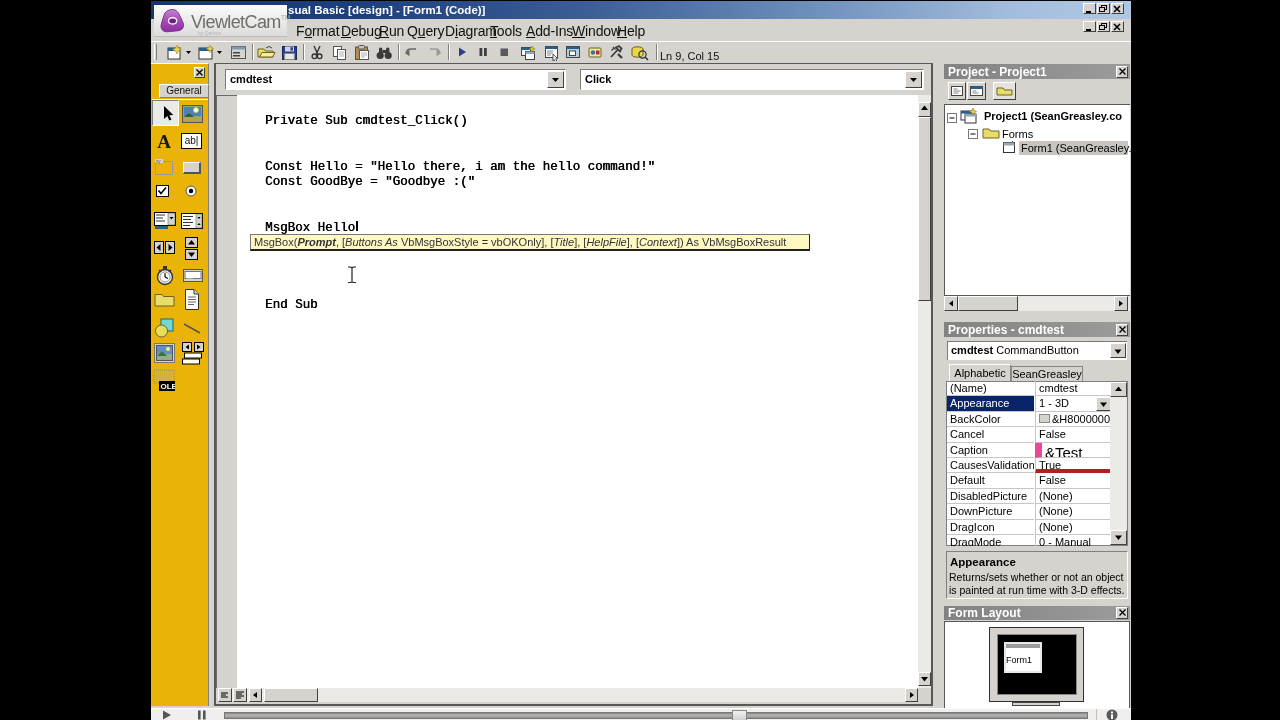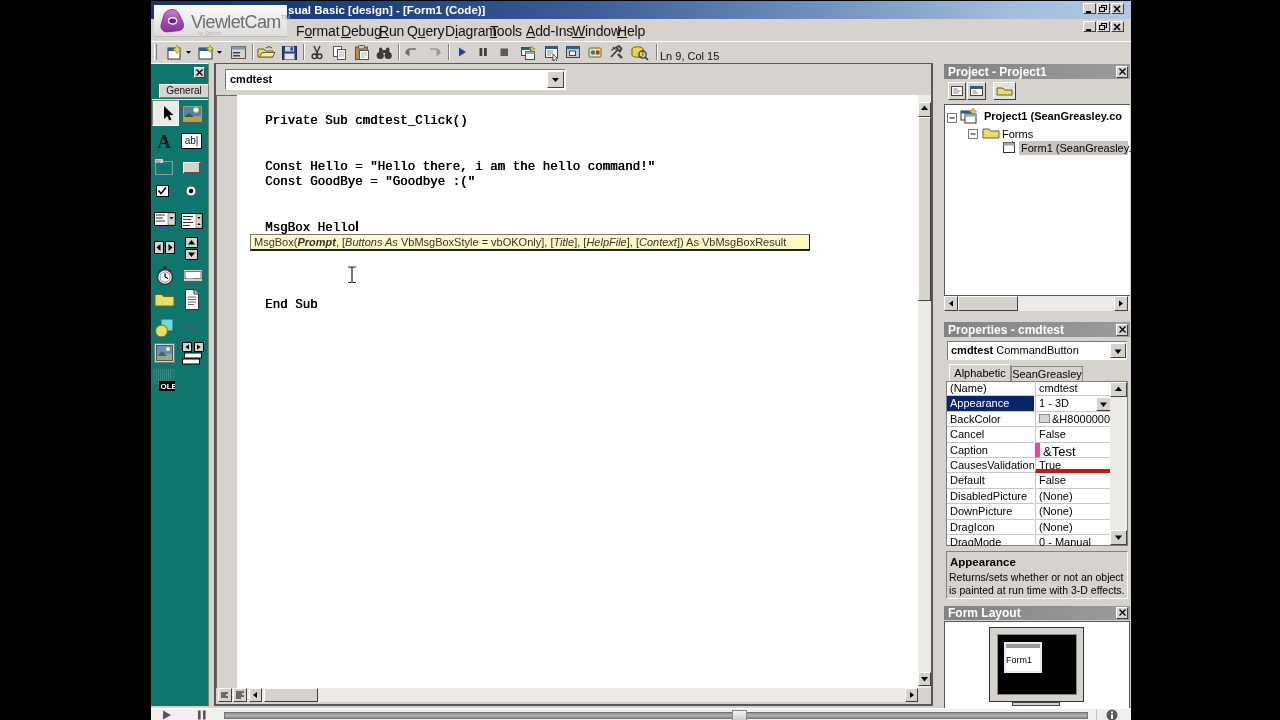--- a/index.html
+++ b/index.html
@@ -221,21 +221,21 @@
           <ellipse cx="8.5" cy="5" rx="5.5" ry="2.2" fill="#e8d44d" stroke="#6a5e16"></ellipse>
           <path d="M3 5 L3 11 A5.5 2.2 0 0 0 14 11 L14 5" fill="#e8d44d" stroke="#6a5e16"></path>
           <circle cx="13.5" cy="10.5" r="3.6" fill="none" stroke="#333" stroke-width="1.2"></circle>
           <path d="M16 13 l3 3" stroke="#333" stroke-width="1.6"></path>
         </svg>
       </div>
       <div class="a" style="left:505px;top:3px;width:2px;height:16px;border-left:1px solid #808080;border-right:1px solid #fff"></div>
       <div class="a" style="left:509px;top:5px;width:100px;height:14px;"><span style="font-size:11px;color:#111">Ln 9, Col 15</span></div>
     </div>
 
-<div class="a" id="toolbox" style="left:151px;top:63px;width:58px;height:643px;background:#0f766e">
+<div class="a" id="toolbox" style="left:151px;top:63px;width:58px;height:643px;background:#eab308">
       <div class="a" style="left:0px;top:0px;width:58px;height:643px;border-right:1px solid #808080;border-top:1px solid #fff"></div>
       <div class="a" style="left:43px;top:4px;width:11px;height:11px;background:#d6d3ce;border-top:1px solid #fff;border-left:1px solid #fff;border-bottom:1px solid #404040;border-right:1px solid #404040">
         <svg width="9" height="9">
           <path d="M1.5 1.5 L7.5 7.5 M7.5 1.5 L1.5 7.5" stroke="#000" stroke-width="1.3"></path>
         </svg>
       </div>
       <div class="a" style="left:8px;top:21px;width:50px;height:14px;background:#d6d3ce;border-top:1px solid #fff;border-left:1px solid #fff;border-bottom:1px solid #808080;border-right:1px solid #808080">
         <div style="font-size:10px;text-align:center;line-height:12px;color:#111">General</div>
       </div>
       <div class="a" style="left:1px;top:36px;width:56px;height:1px;background:#fff"></div>
@@ -377,20 +377,28 @@
           <rect x="6" y="12" width="16" height="10" fill="#000"></rect>
           <text x="7.5" y="20" font-size="8" font-weight="bold" fill="#fff" font-family="Liberation Sans">OLE</text>
         </svg>
       </div>
     </div>
 
 <div class="a" id="codewin" style="left:209px;top:63px;width:724px;height:643px;background:#d6d3ce">
 <div class="a" style="left:5px;top:0;width:719px;height:643px;background:#d6d3ce;border:2px solid #58585a;border-top-width:1px"></div>
 <div class="a" style="left:16px;top:6px;width:341px;height:21px;background:#fff;border-top:1.5px solid #7a7a7a;border-left:1.5px solid #7a7a7a;border-bottom:1px solid #fff;border-right:1px solid #fff">
   <div style="font-size:11px;font-weight:bold;color:#000;padding:3px 0 0 4px">cmdtest</div>
+  <div class="a tbtn" style="right:1px;top:1px;width:17px;height:17px">
+          <svg width="15" height="15">
+            <path d="M4 6 h7 l-3.5 4z" fill="#000"></path>
+          </svg>
+        </div>
+</div>
+<div class="a" style="left:371px;top:6px;width:344px;height:21px;background:#fff;border-top:1.5px solid #7a7a7a;border-left:1.5px solid #7a7a7a;border-bottom:1px solid #fff;border-right:1px solid #fff">
+  <div style="font-size:11px;font-weight:bold;color:#000;padding:3px 0 0 4px">Click</div>
   <div class="a tbtn" style="right:1px;top:1px;width:17px;height:17px">
           <svg width="15" height="15">
             <path d="M4 6 h7 l-3.5 4z" fill="#000"></path>
           </svg>
         </div>
 </div>
 <div class="a" style="left:7px;top:32px;width:702px;height:593px;background:#d6d3ce;border-top:1px solid #6a6a6a;border-left:1px solid #6a6a6a"></div>
 <div class="a" style="left:28px;top:32px;width:681px;height:593px;background:#fff"></div>
 <pre class="a" id="codepre" style="left:40px;top:35px;margin:16px;font-family:'Liberation Mono',monospace;font-size:12.5px;line-height:15.33px;color:#000;text-shadow:0.4px 0 0 #000">Private Sub cmdtest_Click()
 
@@ -543,21 +551,21 @@
         <div class="a tbtn" style="left:150px;top:16.4px;width:15px;height:13.5px">
           <svg width="13" height="12">
             <path d="M3 4.5 h7 l-3.5 4.5z" fill="#000"></path>
           </svg>
         </div>
         <div class="a" style="left:1px;top:30.8px;width:87px;height:15.4px;border-bottom:1px solid #c6c6c6;font-size:11px;color:#000;padding:1px 0 0 3px;white-space:nowrap;overflow:hidden">BackColor</div>
         <div class="a" style="left:89px;top:30.8px;width:77px;height:15.4px;border-bottom:1px solid #c6c6c6;border-left:1px solid #c6c6c6;font-size:11px;color:#000;padding:1px 0 0 3px;white-space:nowrap;overflow:hidden"><span style="display:inline-block;width:11px;height:9px;background:#d6d3ce;border:1px solid #888;margin-right:2px"></span>&amp;H8000000F</div>
         <div class="a" style="left:1px;top:46.2px;width:87px;height:15.4px;border-bottom:1px solid #c6c6c6;font-size:11px;color:#000;padding:1px 0 0 3px;white-space:nowrap;overflow:hidden">Cancel</div>
         <div class="a" style="left:89px;top:46.2px;width:77px;height:15.4px;border-bottom:1px solid #c6c6c6;border-left:1px solid #c6c6c6;font-size:11px;color:#000;padding:1px 0 0 3px;white-space:nowrap;overflow:hidden">False</div>
         <div class="a" style="left:1px;top:61.6px;width:87px;height:15.4px;border-bottom:1px solid #c6c6c6;font-size:11px;color:#000;padding:1px 0 0 3px;white-space:nowrap;overflow:hidden">Caption</div>
-        <div class="a" style="left:89px;top:61.6px;width:77px;height:15.4px;border-bottom:1px solid #c6c6c6;border-left:5px solid #ec4899;font-size:13px;color:#000;padding:1px 0 0 3px;white-space:nowrap;overflow:hidden">&amp;Test</div>
+        <div class="a" style="left:89px;top:61.6px;width:77px;height:15.4px;border-bottom:1px solid #c6c6c6;border-left:7px solid #ec4899;font-size:15px;color:#000;padding:1px 0 0 3px;white-space:nowrap;overflow:hidden">&amp;Test</div>
         <div class="a" style="left:1px;top:77.0px;width:87px;height:15.4px;border-bottom:1px solid #c6c6c6;font-size:11px;color:#000;padding:1px 0 0 3px;white-space:nowrap;overflow:hidden">CausesValidation</div>
         <div class="a" style="left:89px;top:77.0px;width:77px;height:15.4px;border-bottom:4px solid #b91c1c;border-left:1px solid #c6c6c6;font-size:11px;color:#000;padding:1px 0 0 3px;white-space:nowrap;overflow:hidden">True</div>
         <div class="a" style="left:1px;top:92.4px;width:87px;height:15.4px;border-bottom:1px solid #c6c6c6;font-size:11px;color:#000;padding:1px 0 0 3px;white-space:nowrap;overflow:hidden">Default</div>
         <div class="a" style="left:89px;top:92.4px;width:77px;height:15.4px;border-bottom:1px solid #c6c6c6;border-left:1px solid #c6c6c6;font-size:11px;color:#000;padding:1px 0 0 3px;white-space:nowrap;overflow:hidden">False</div>
         <div class="a" style="left:1px;top:107.80000000000001px;width:87px;height:15.4px;border-bottom:1px solid #c6c6c6;font-size:11px;color:#000;padding:1px 0 0 3px;white-space:nowrap;overflow:hidden">DisabledPicture</div>
         <div class="a" style="left:89px;top:107.80000000000001px;width:77px;height:15.4px;border-bottom:1px solid #c6c6c6;border-left:1px solid #c6c6c6;font-size:11px;color:#000;padding:1px 0 0 3px;white-space:nowrap;overflow:hidden">(None)</div>
         <div class="a" style="left:1px;top:123.20000000000002px;width:87px;height:15.4px;border-bottom:1px solid #c6c6c6;font-size:11px;color:#000;padding:1px 0 0 3px;white-space:nowrap;overflow:hidden">DownPicture</div>
         <div class="a" style="left:89px;top:123.20000000000002px;width:77px;height:15.4px;border-bottom:1px solid #c6c6c6;border-left:1px solid #c6c6c6;font-size:11px;color:#000;padding:1px 0 0 3px;white-space:nowrap;overflow:hidden">(None)</div>
         <div class="a" style="left:1px;top:138.60000000000002px;width:87px;height:15.4px;border-bottom:1px solid #c6c6c6;font-size:11px;color:#000;padding:1px 0 0 3px;white-space:nowrap;overflow:hidden">DragIcon</div>
         <div class="a" style="left:89px;top:138.60000000000002px;width:77px;height:15.4px;border-bottom:1px solid #c6c6c6;border-left:1px solid #c6c6c6;font-size:11px;color:#000;padding:1px 0 0 3px;white-space:nowrap;overflow:hidden">(None)</div>

